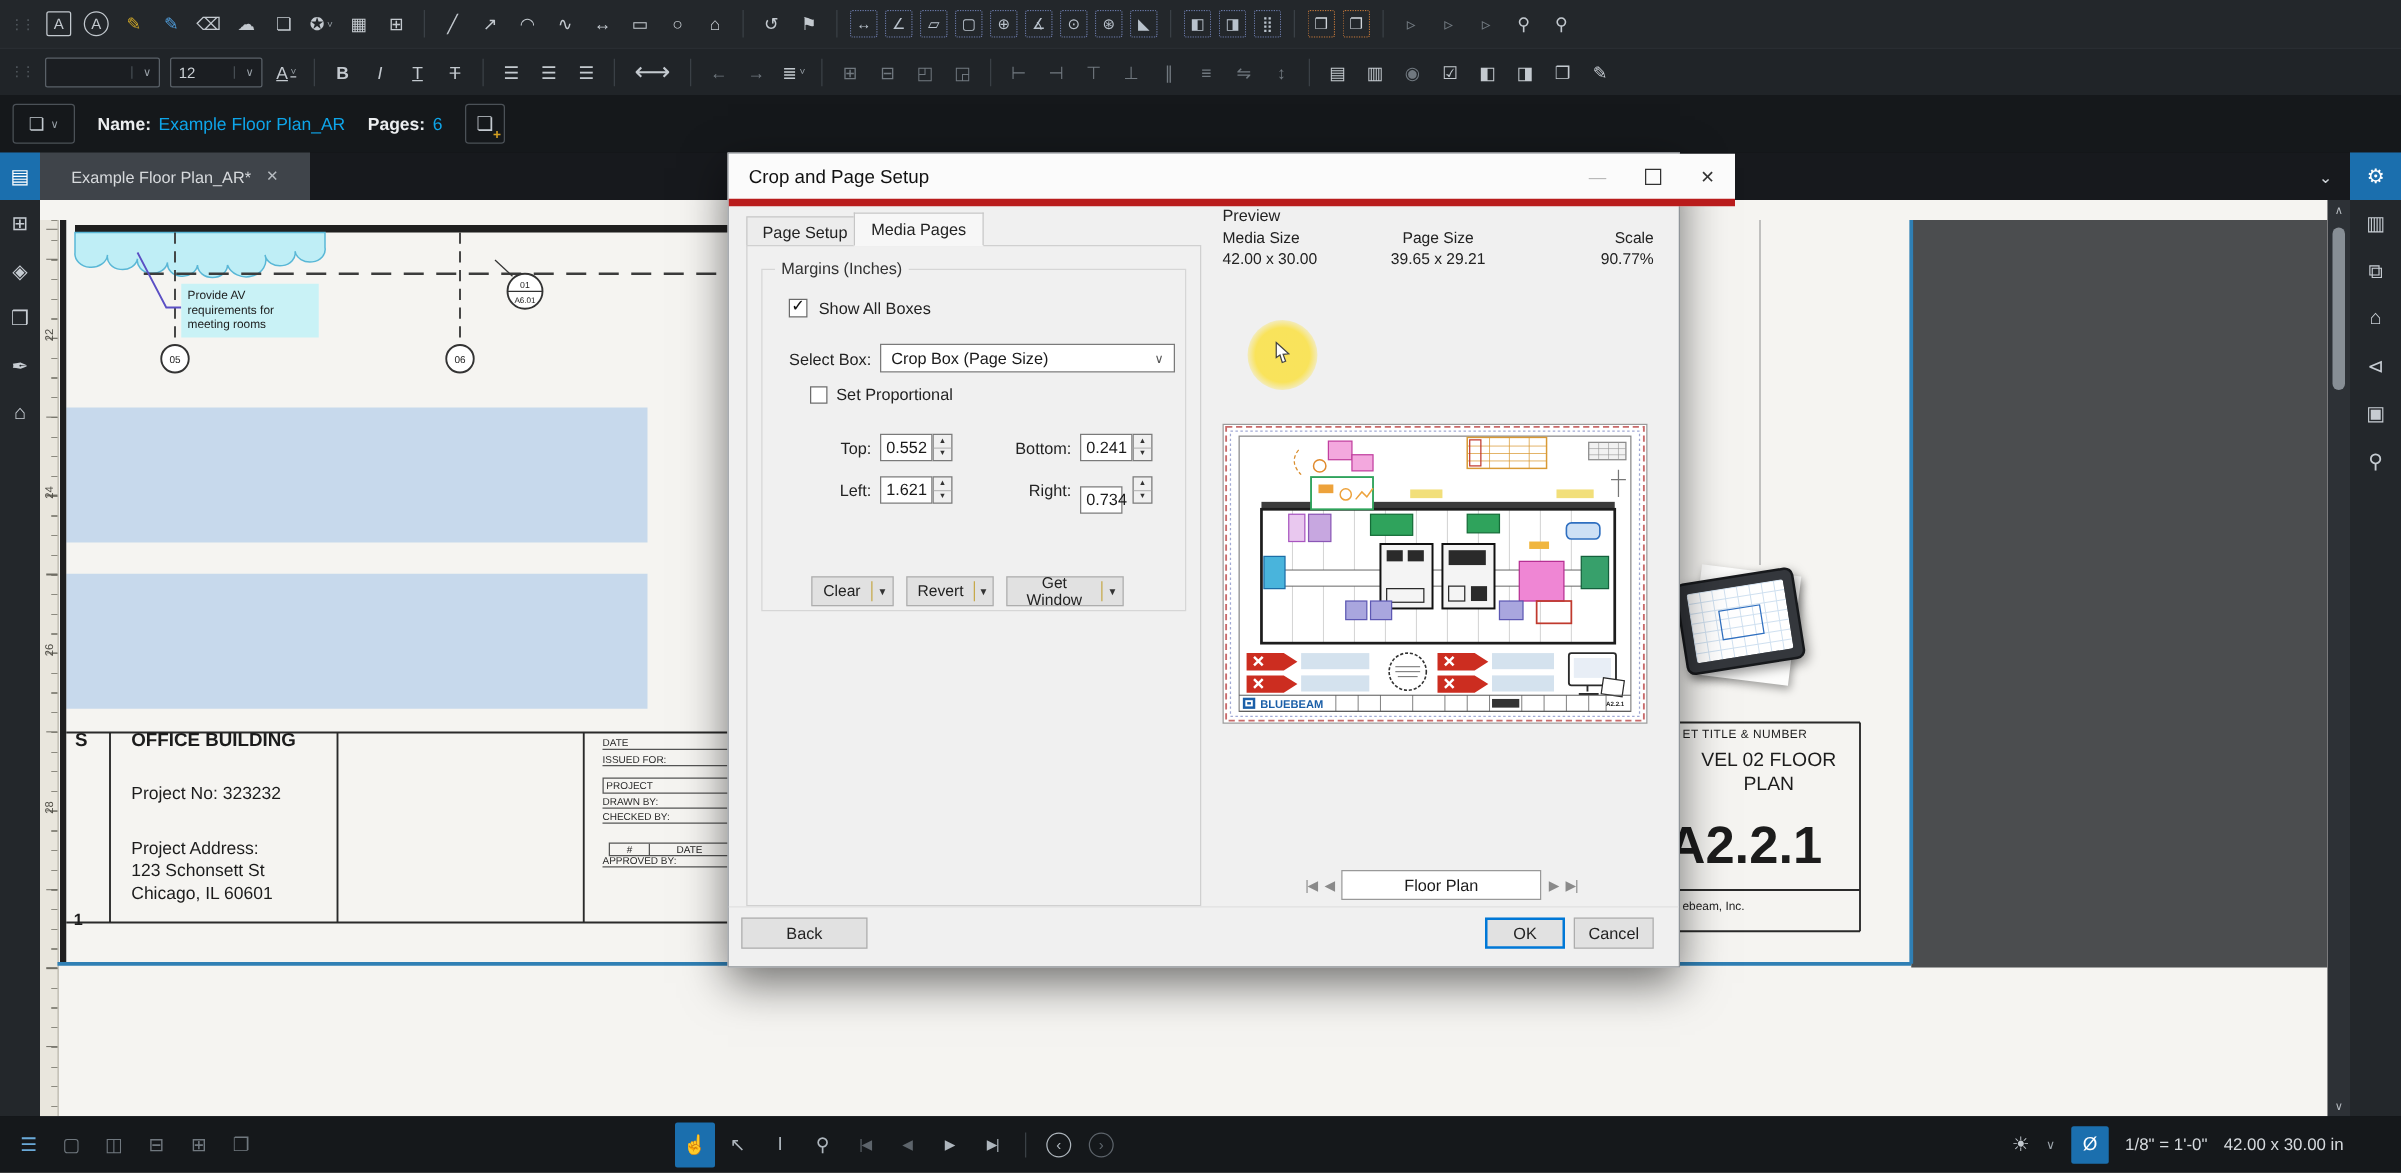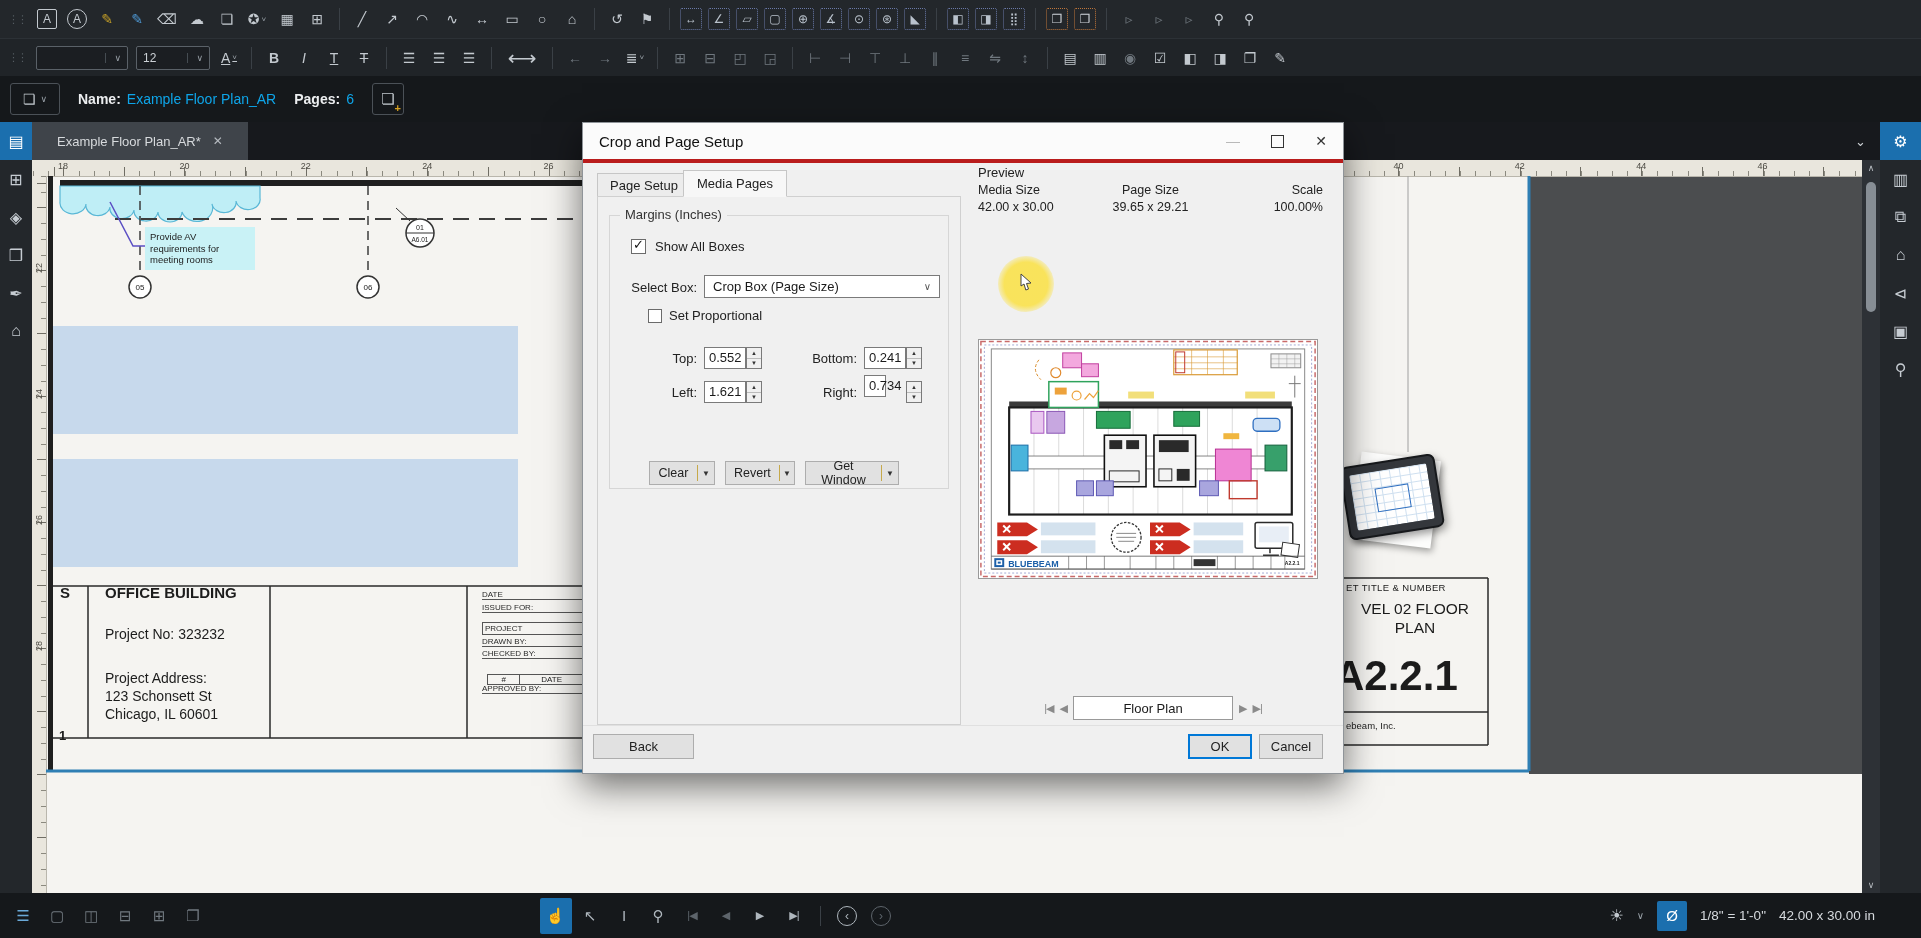--- a/index.html
+++ b/index.html
@@ -82,21 +82,21 @@
   .tablet-wrap{position:absolute;left:1312px;top:288px;width:100px;height:112px;}
   .tsheet{position:absolute;left:12px;top:8px;width:80px;height:88px;background:#fdfdfc;box-shadow:2px 3px 7px rgba(0,0,0,.35);transform:rotate(7deg);}
   .tbody{position:absolute;left:0px;top:12px;width:92px;height:70px;background:#34373c;border:2px solid #17191c;border-radius:7px;transform:rotate(-9deg);box-shadow:2px 4px 9px rgba(0,0,0,.4);}
   .tscreen{position:absolute;left:7px;top:7px;right:7px;bottom:7px;background:#fff;border-radius:2px;
      background-image:linear-gradient(#cfe0f0 1px,transparent 1px),linear-gradient(90deg,#cfe0f0 1px,transparent 1px);background-size:10px 8px;}
   .tscreen::after{content:"";position:absolute;left:30%;top:30%;width:40%;height:40%;border:1.5px solid #2f6fc0;}
 
   
   #dlg{left:582px;top:122px;width:760px;height:650px;background:#f0f0f0;border:1px solid #8f9499;
        box-shadow:0 12px 34px rgba(0,0,0,.55);font-size:13px;color:#1a1a1a;z-index:50;}
-  #dlg-title{position:absolute;left:0;top:0;width:100%;height:36px;background:#fbfbfb;border-bottom:4px solid #b91c1c;}
+  #dlg-title{position:absolute;left:0;top:0;width:100%;height:36px;background:#fbfbfb;border-bottom:6px solid #b91c1c;padding-left:45px;}
   #dlg-title .t{position:absolute;left:16px;top:10px;font-size:15px;color:#111;}
   .winbtn{position:absolute;top:0;width:44px;height:36px;display:flex;align-items:center;justify-content:center;font-size:14px;color:#333;}
   .winbtn.min{right:88px;color:#b9b9b9;}
   .winbtn.max{right:44px;} .winbtn.max i{display:block;width:11px;height:11px;border:1.4px solid #333;}
   .winbtn.close{right:0;}
   .dtab{position:absolute;font-size:13px;padding:4px 12px;border:1px solid #c6c6c6;background:#ececec;color:#222;}
   .dtab.active{background:#f7f7f7;border-bottom:1px solid #f7f7f7;z-index:3;padding:5px 13px;}
   #tabpage{position:absolute;left:14px;top:73px;width:362px;height:527px;border:1px solid #d0d0d0;background:#f0f0f0;}
   #grpbox{position:absolute;left:26px;top:92px;width:338px;height:272px;border:1px solid #d6d6d6;}
   #grpbox .legend{position:absolute;left:10px;top:-9px;background:#f0f0f0;padding:0 5px;font-size:13px;color:#333;}
@@ -302,37 +302,20 @@
   </div>
 
   <div class="abs" id="vscroll">
     <div class="ar">∧</div>
     <div class="thumb"></div>
     <div class="ar dn">∨</div>
   </div>
 
   <div class="abs" id="canvas">
     <div id="darkzone"></div>
-    <div id="ruler-top">
-        <span class="rnum" style="left: 31px;">18</span>
-        <span class="rnum" style="left: 152.4px;">20</span>
-        <span class="rnum" style="left: 273.8px;">22</span>
-        <span class="rnum" style="left: 395.2px;">24</span>
-        <span class="rnum" style="left: 516.6px;">26</span>
-        <span class="rnum" style="left: 638px;">28</span>
-        <span class="rnum" style="left: 759.4px;">30</span>
-        <span class="rnum" style="left: 880.8px;">32</span>
-        <span class="rnum" style="left: 1002.2px;">34</span>
-        <span class="rnum" style="left: 1123.6px;">36</span>
-        <span class="rnum" style="left: 1245px;">38</span>
-        <span class="rnum" style="left: 1366.4px;">40</span>
-        <span class="rnum" style="left: 1487.8px;">42</span>
-        <span class="rnum" style="left: 1609.2px;">44</span>
-        <span class="rnum" style="left: 1730.6px;">46</span>
-      </div>
     <div id="ruler-left">
         <span class="rlnum" style="top: 87px;">22</span>
         <span class="rlnum" style="top: 213px;">24</span>
         <span class="rlnum" style="top: 339px;">26</span>
         <span class="rlnum" style="top: 465px;">28</span>
       </div>
 
     <div class="bluerect" style="top:166px;"></div>
     <div class="bluerect" style="top:299px;"></div>
 
@@ -439,21 +422,21 @@
         <span>▼</span>
       </div>
 
     <div class="dlbl2" style="left:40px;top:262px;width:74px;text-align:right;">Left:</div>
     <div class="sfield" style="left:121px;top:258px;width:42px;height:22px;">1.621</div>
     <div class="spin" style="left:163px;top:258px;">
         <span>▲</span>
         <span>▼</span>
       </div>
     <div class="dlbl2" style="left:196px;top:262px;width:78px;text-align:right;">Right:</div>
-    <div class="sfield" style="left:281px;top:252px;width:22px;height:22px;">0.734</div>
+    <div class="sfield" style="left:281px;top:266px;width:34px;height:22px;">0.734</div>
     <div class="spin" style="left:323px;top:258px;">
         <span>▲</span>
         <span>▼</span>
       </div>
 
     <div class="gbtn" style="left:66px;top:338px;width:66px;">
       <span class="lab">Clear</span>
         <span class="dv"></span>
         <span class="ar">▼</span>
     </div>
@@ -470,21 +453,21 @@
 
     <div class="dlbl2" style="left:395px;top:42px;">Preview</div>
     <div id="prevhead">
       <span class="ph-l">Media Size</span>
       <span class="ph-c">Page Size</span>
       <span class="ph-r">Scale</span>
     </div>
     <div id="prevvals">
       <span class="ph-l">42.00 x 30.00</span>
       <span class="ph-c">39.65 x 29.21</span>
-      <span class="ph-r">100.00%</span>
+      <span class="ph-r">90.77%</span>
     </div>
 
     <div id="thumb">
       <svg viewBox="0 0 340 240" width="338" height="238">
         <rect x="1.5" y="1.5" width="337" height="237" fill="#ffffff" stroke="#c96a6a" stroke-width="1.5" stroke-dasharray="5 3"></rect>
         <rect x="5" y="5" width="330" height="230" fill="none" stroke="#8a93c9" stroke-width="1" stroke-dasharray="2 2" opacity="0.8"></rect>
         <rect x="12" y="9" width="316" height="222" fill="none" stroke="#888" stroke-width="1"></rect>
         <path d="M55,68V176 M80,68V176 M105,68V176 M130,68V176 M155,68V176 M180,68V176 M205,68V176 M230,68V176 M255,68V176 M280,68V176" stroke="#c2c2c2" stroke-width="0.6"></path>
         <rect x="30" y="62" width="285" height="6" fill="#3c3c3c"></rect>
         <rect x="30" y="68" width="285" height="108" fill="none" stroke="#1d1d1d" stroke-width="2.2"></rect>

